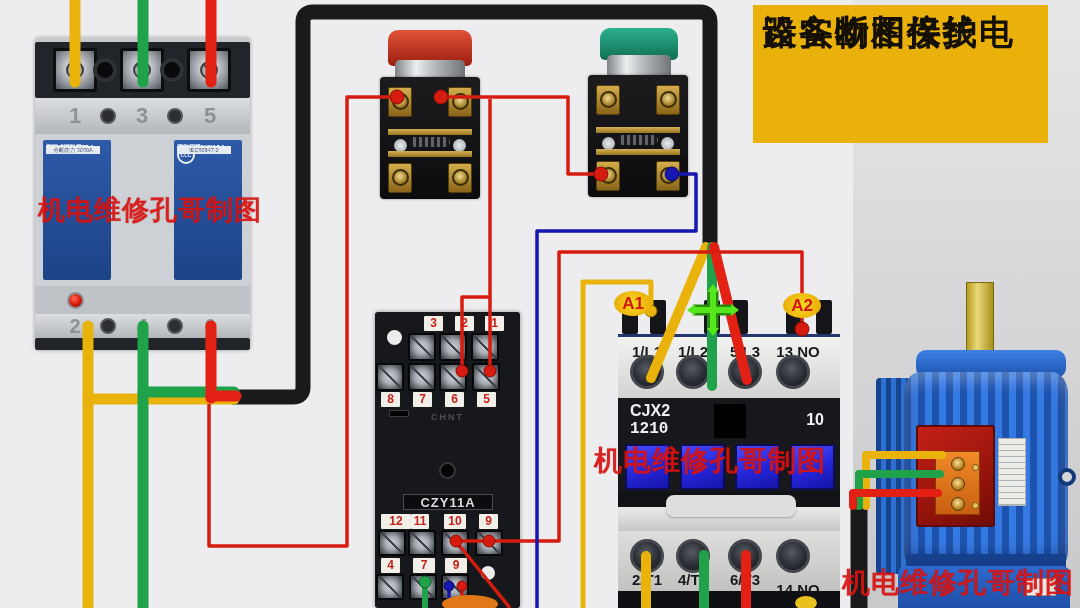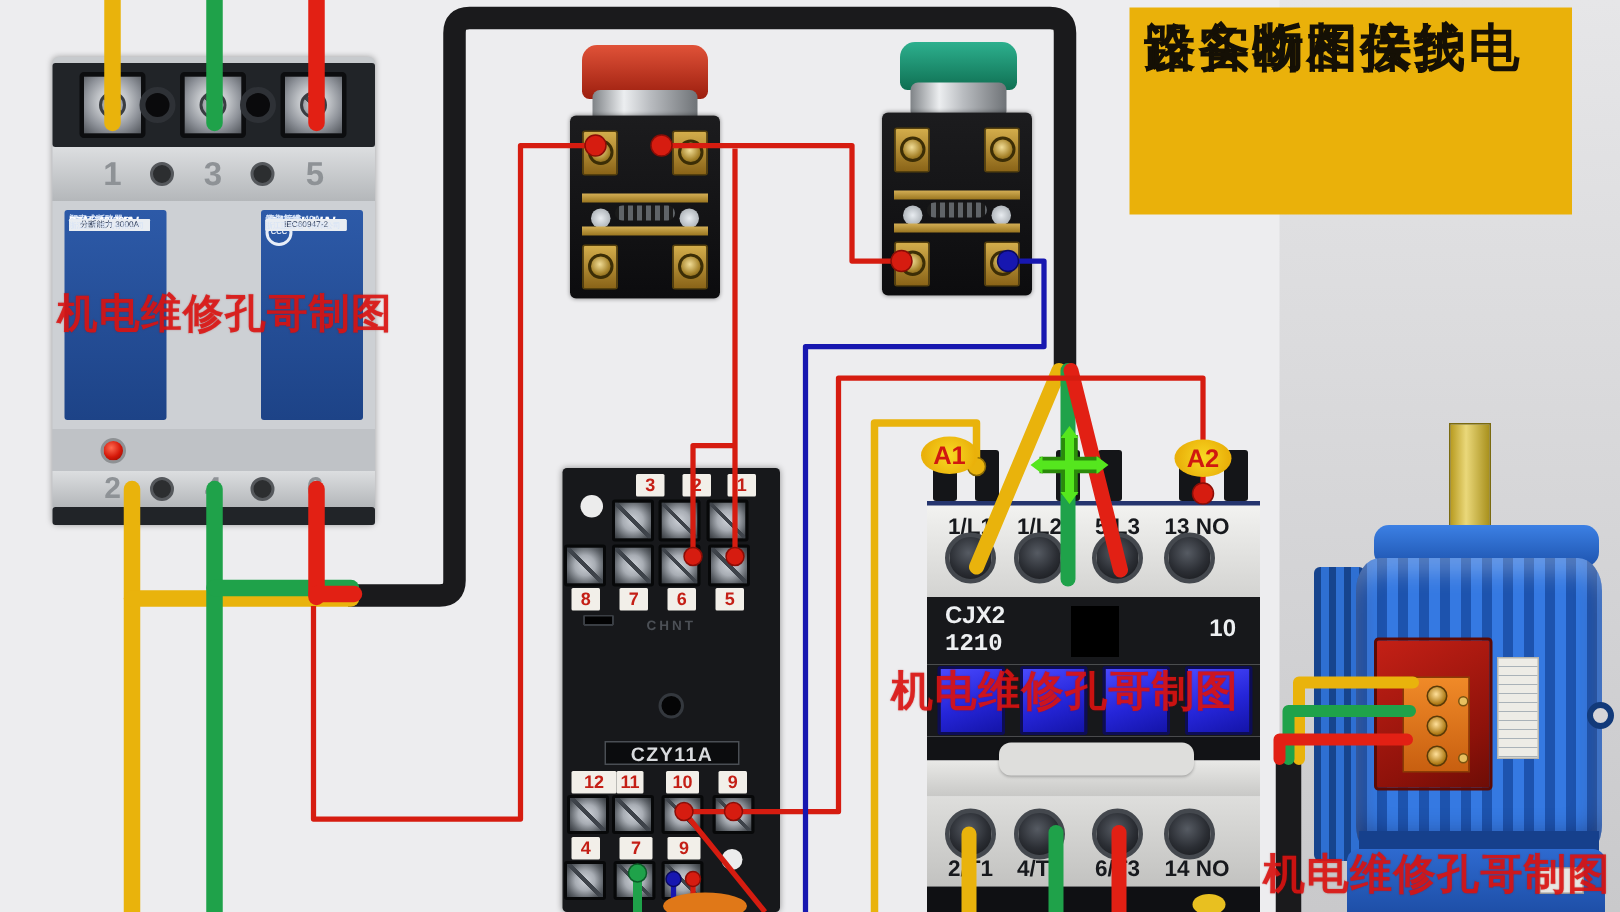--- a/index.html
+++ b/index.html
@@ -355,21 +355,21 @@
       <div class="ct-bump"></div>
     </div>
     <div class="ct-lower">
       <div class="ct-screw" style="left:12px;top:8px;"></div>
       <div class="ct-screw" style="left:58px;top:8px;"></div>
       <div class="ct-screw" style="left:110px;top:8px;"></div>
       <div class="ct-screw" style="left:158px;top:8px;"></div>
       <div class="ct-lab" style="left:7px;top:40px;width:44px;">2/T1</div>
       <div class="ct-lab" style="left:53px;top:40px;width:44px;">4/T2</div>
       <div class="ct-lab" style="left:105px;top:40px;width:44px;">6/T3</div>
-      <div class="ct-lab" style="left:148px;top:40px;width:64px;">14 NO</div>
+      <div class="ct-lab" style="left:148px;top:50px;width:64px;">14 NO</div>
     </div>
     <div class="ct-black3"></div>
   </div>
 
   <div class="coil-chip" style="left:614px;top:291px;">A1</div>
   <div class="coil-chip" style="left:783px;top:293px;">A2</div>
 
   <div id="motor">
     <div class="m-shaft"></div>
     <div class="m-cap"></div>

